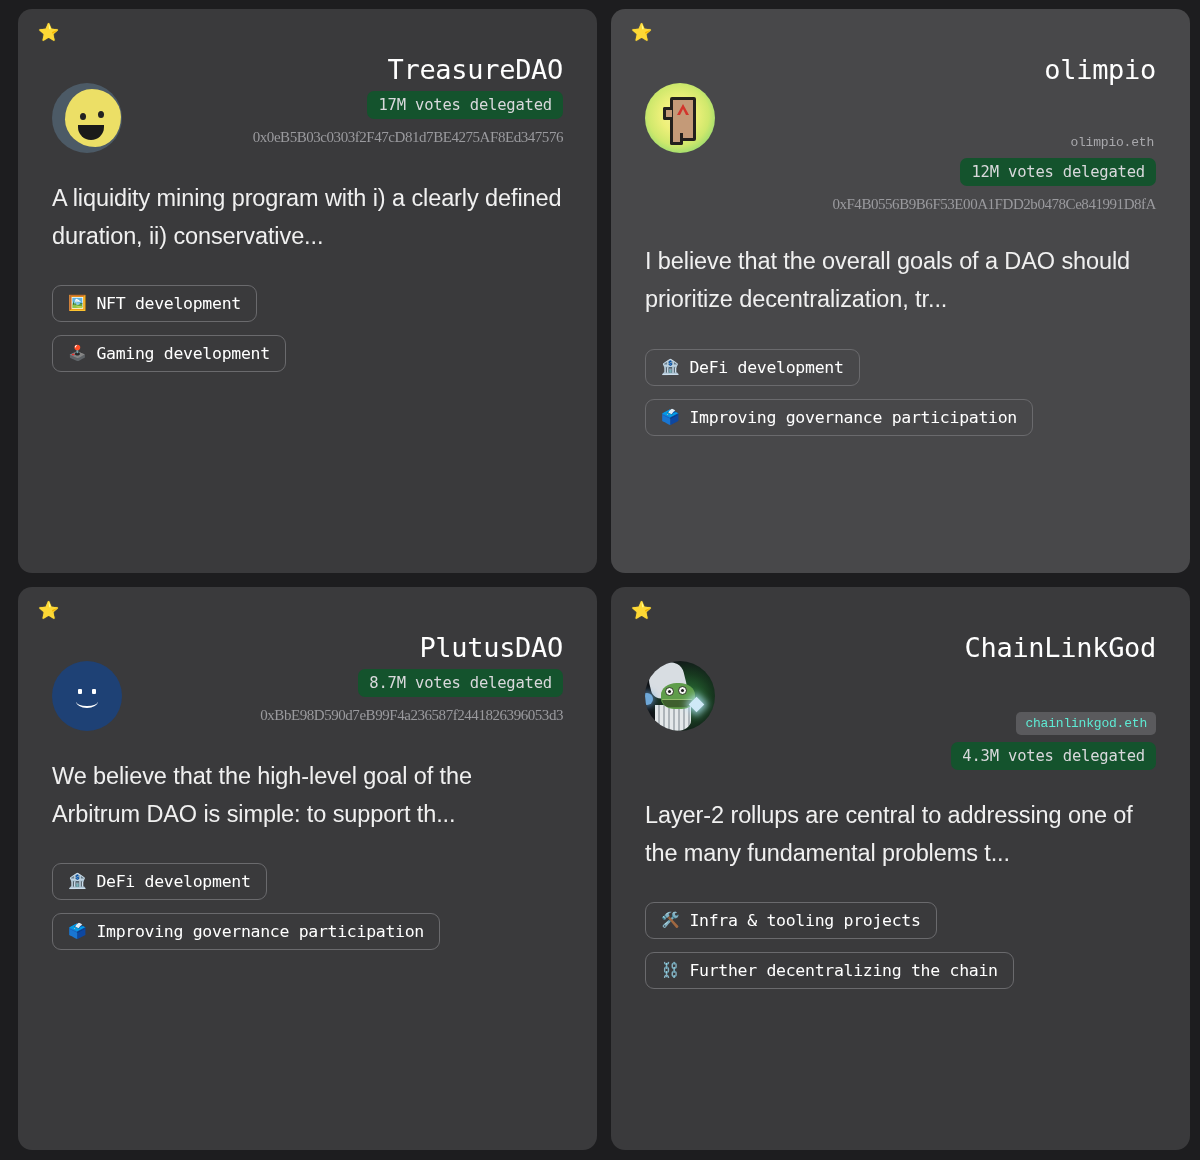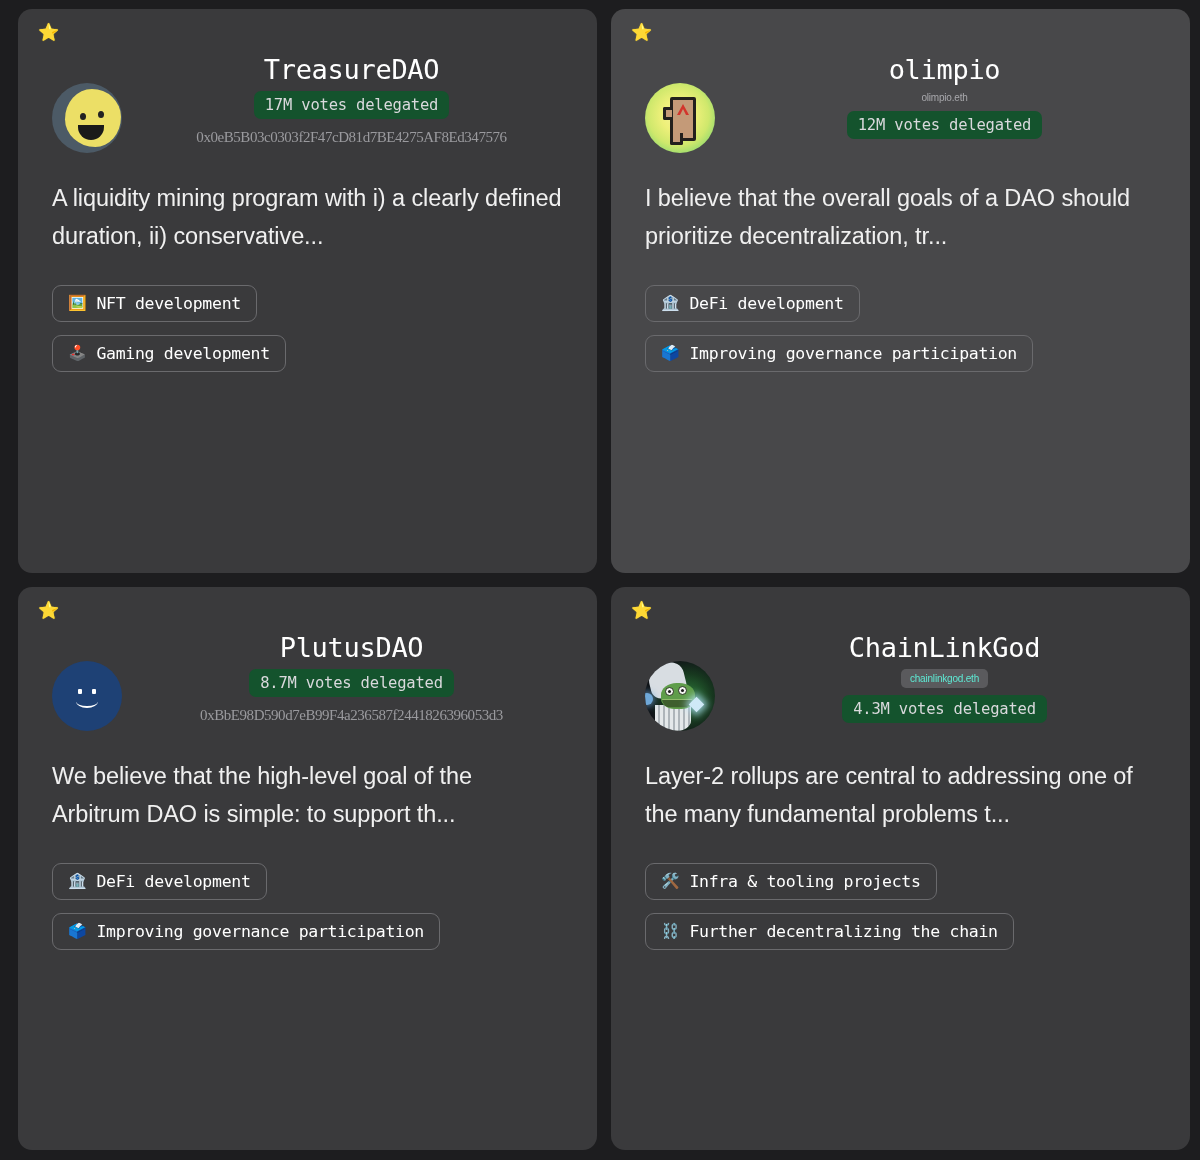--- a/index.html
+++ b/index.html
@@ -214,38 +214,39 @@
     border-radius:50%;
     box-shadow:0 0 6px 2px rgba(120,180,230,.6);
   }
 
   
   .ident {
     flex:1 1 auto;
     min-width:0;
     display:flex;
     flex-direction:column;
-    align-items:center;
+    align-items:flex-end;
     gap:7px;
   }
   .delegate-name {
     font-family:"DejaVu Sans Mono","Liberation Mono",monospace;
     font-size:27px;
     line-height:1.08;
     color:#ffffff;
     letter-spacing:-0.3px;
     font-weight:400;
   }
   .ens-chip {
-    font-family:Liberation Sans, sans-serif;
-    font-size:10px;
+    font-family:Liberation Mono, monospace;
+    font-size:13px;
     color:#a8a8ac;
     padding:1px 2px;
     border-radius:5px;
     letter-spacing:-0.2px;
+    margin-top:43px;
   }
   .ens-chip.boxed {
     background:#5a5a5d;
     color:#5eead4;
     padding:4px 9px;
   }
   .votes-badge {
     font-family:"DejaVu Sans Mono","Liberation Mono",monospace;
     font-size:15.5px;
     color:#d9d9dc;
@@ -347,20 +348,21 @@
           <div class="head-px"></div>
             <div class="nub"></div>
             <div class="tri"></div>
             <div class="chin"></div>
         </div>
       </div>
       <div class="ident">
         <div class="delegate-name">olimpio</div>
         <div class="ens-chip">olimpio.eth</div>
         <div class="votes-badge">12M votes delegated</div>
+        <div class="address">0xF4B0556B9B6F53E00A1FDD2b0478Ce841991D8fA</div>
       </div>
     </div>
     <div class="desc">I believe that the overall goals of a DAO should prioritize decentralization, tr...</div>
     <div class="tags">
       <div class="tag">
         <span class="t-icon">🏦</span>
         <span>DeFi development</span>
       </div>
       <div class="tag">
         <span class="t-icon">🗳️</span>

